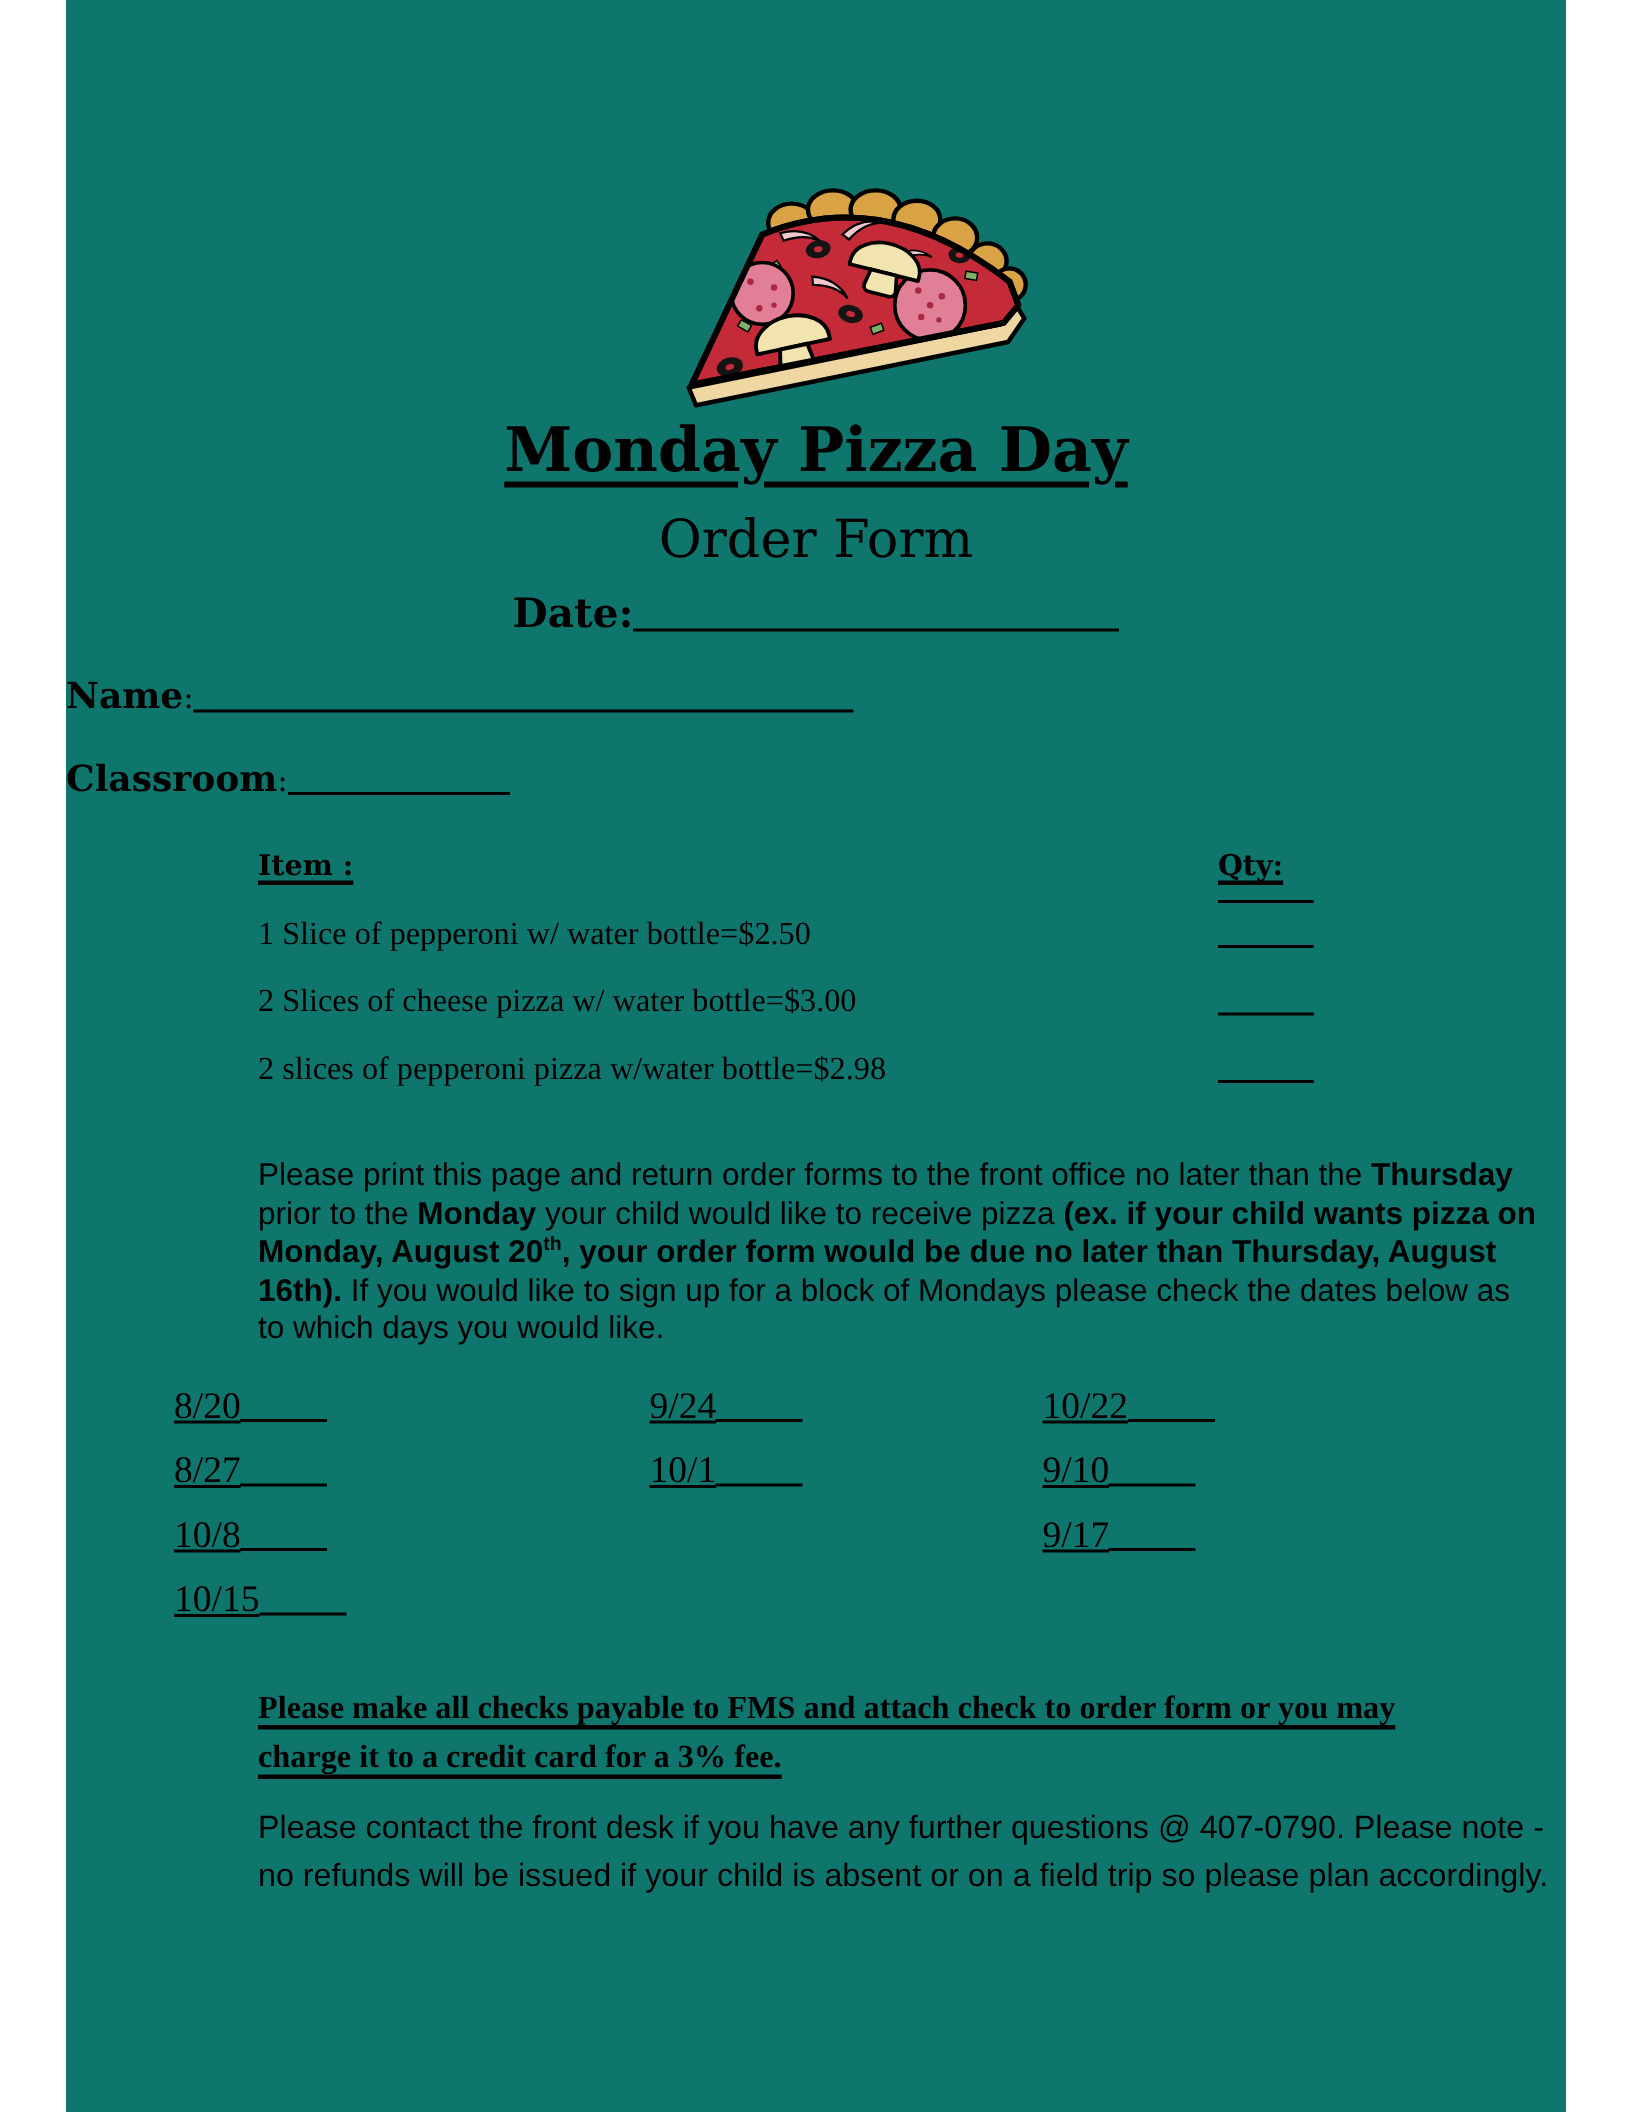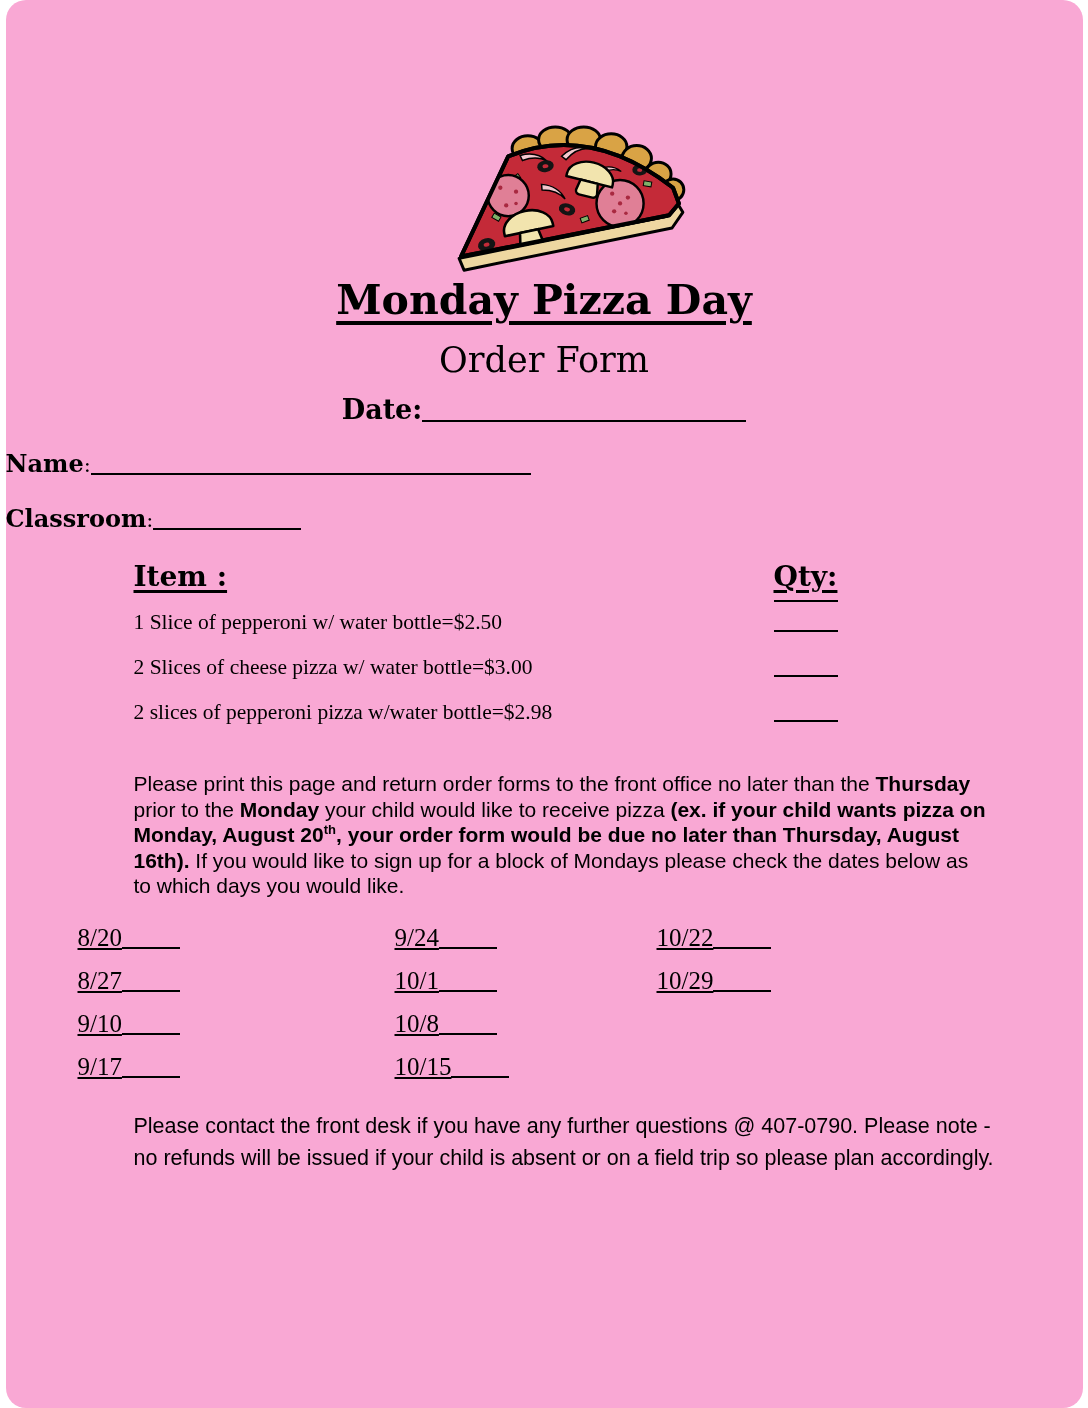--- a/index.html
+++ b/index.html
@@ -1,27 +1,26 @@
 <!DOCTYPE html>
 <html style="--pz-sauce: #c42a38; --pz-crust: #d9a345; --pz-crustLight: #eed7a1; --pz-pepperoni: #e07f96; --pz-pepperoniDot: #a82940; --pz-mushroom: #f2e4ae; --pz-olive: #141414; --pz-green: #7fb069; --pz-pinkBit: #f2c7ce; --pz-outline: #000000;"><head>
 <meta charset="utf-8">
 <style>
   html,body{margin:0;padding:0;background:#ffffff;}
   .page{
     position:relative;
-    width:1077px;
+    width:1000px;
     height:1408px;
     margin:0 auto;
-    background:#f9a8d4;
+    background:#0f766e;
     color:#000;
     font-family:"DejaVu Serif","Liberation Serif",serif;
     box-sizing:border-box;
     padding-top:123px;
     overflow:hidden;
-    border-radius:20px;
   }
   .b{font-weight:bold;}
   .u{text-decoration:underline;text-decoration-thickness:2.5px;text-underline-offset:4px;}
 
   
   .pizza-wrap{height:150px;text-align:center;padding-left:52px;}
   .pz-crust{fill:var(--pz-crust,#d9a345);stroke:var(--pz-outline,#000);stroke-width:3;}
   .pz-crustlight{fill:var(--pz-crustLight,#eed7a1);stroke:var(--pz-outline,#000);stroke-width:3;stroke-linejoin:round;}
   .pz-sauce{fill:var(--pz-sauce,#c42a38);stroke:var(--pz-outline,#000);stroke-width:4;stroke-linejoin:round;}
   .pz-outline-only{fill:none;stroke:var(--pz-outline,#000);stroke-width:4;stroke-linejoin:round;}
@@ -42,21 +41,21 @@
   .date-row{margin-top:10px;text-align:center;font-size:27px;font-weight:bold;line-height:36px;}
   .date-blank-main{width:324px;}
 
   .field-row{font-size:24px;line-height:31px;}
   .name-row{margin-top:20px;}
   .classroom-row{margin-top:22px;}
   .colon{font-weight:normal;font-size:21px;}
   .name-blank{width:440px;}
   .classroom-blank{width:148px;}
 
-  .items-header{position:relative;margin:26px 0 0 128px;font-size:28px;line-height:30px;}
+  .items-header{position:relative;margin:26px 0 0 128px;font-size:19px;line-height:30px;}
   .qty-h{position:absolute;left:640px;top:0;}
   .item-row{position:relative;margin:15px 0 0 128px;font-size:21.5px;line-height:30px;font-family:"Liberation Serif",serif;}
   #item-rows .item-row:first-child{margin-top:6px;}
   .qty-blank{position:absolute;left:640px;bottom:5px;width:64px;transform:none;}
 
   .notice{margin:44px 0 0 128px;width:852px;font-family:Liberation Sans, sans-serif;font-size:21px;line-height:25.5px;}
   .notice sup{font-size:13px;line-height:0;}
 
   .dates{margin:25px 0 0 72px;display:grid;grid-template-columns:317px 262px 1fr;grid-auto-rows:43px;font-family:"Liberation Serif",serif;font-size:25px;line-height:28px;text-decoration:underline;}
   .date-blank{width:58px;}
@@ -191,28 +190,31 @@
 </div>
 
   <p id="notice-par" class="notice"><span>Please print this page and return order forms to the front office no later than the </span><span class="b">Thursday</span><span> prior to the </span><span class="b">Monday</span><span> your child would like to receive pizza </span><span class="b">(ex. if your child wants pizza on Monday, August 20</span><sup class="b">th</sup><span class="b">, your order form would be due no later than Thursday, August 16th).</span><span> If you would like to sign up for a block of Mondays please check the dates below as to which days you would like.</span></p>
 
   <div id="dates-grid" class="dates">
       <div class="date-cell"><span>8/20</span><span class="blank date-blank"></span></div>
       <div class="date-cell"><span>9/24</span><span class="blank date-blank"></span></div>
       <div class="date-cell"><span>10/22</span><span class="blank date-blank"></span></div>
       <div class="date-cell"><span>8/27</span><span class="blank date-blank"></span></div>
       <div class="date-cell"><span>10/1</span><span class="blank date-blank"></span></div>
-      <div class="date-cell"><span>10/29</span><span class="blank date-blank"></span></div>
       <div class="date-cell"><span>9/10</span><span class="blank date-blank"></span></div>
       <div class="date-cell"><span>10/8</span><span class="blank date-blank"></span></div>
       <div class="date-cell"></div>
       <div class="date-cell"><span>9/17</span><span class="blank date-blank"></span></div>
       <div class="date-cell"><span>10/15</span><span class="blank date-blank"></span></div>
       <div class="date-cell"></div>
     </div>
 
+  <div id="payment-note" class="pay">
+      <div><span class="line-text">Please make all checks payable to FMS and attach check to order form or you may</span></div>
+      <div><span class="line-text">charge it to a credit card for a 3% fee.</span></div>
+    </div>
 
   <div id="contact-note" class="contact">
       <div><span>Please contact the front desk if you have any further questions @ 407-0790. Please note -</span></div>
       <div><span>no refunds will be issued if your child is absent or on a field trip so please plan accordingly.</span></div>
     </div>
 
 </div>
 
 </body></html>

